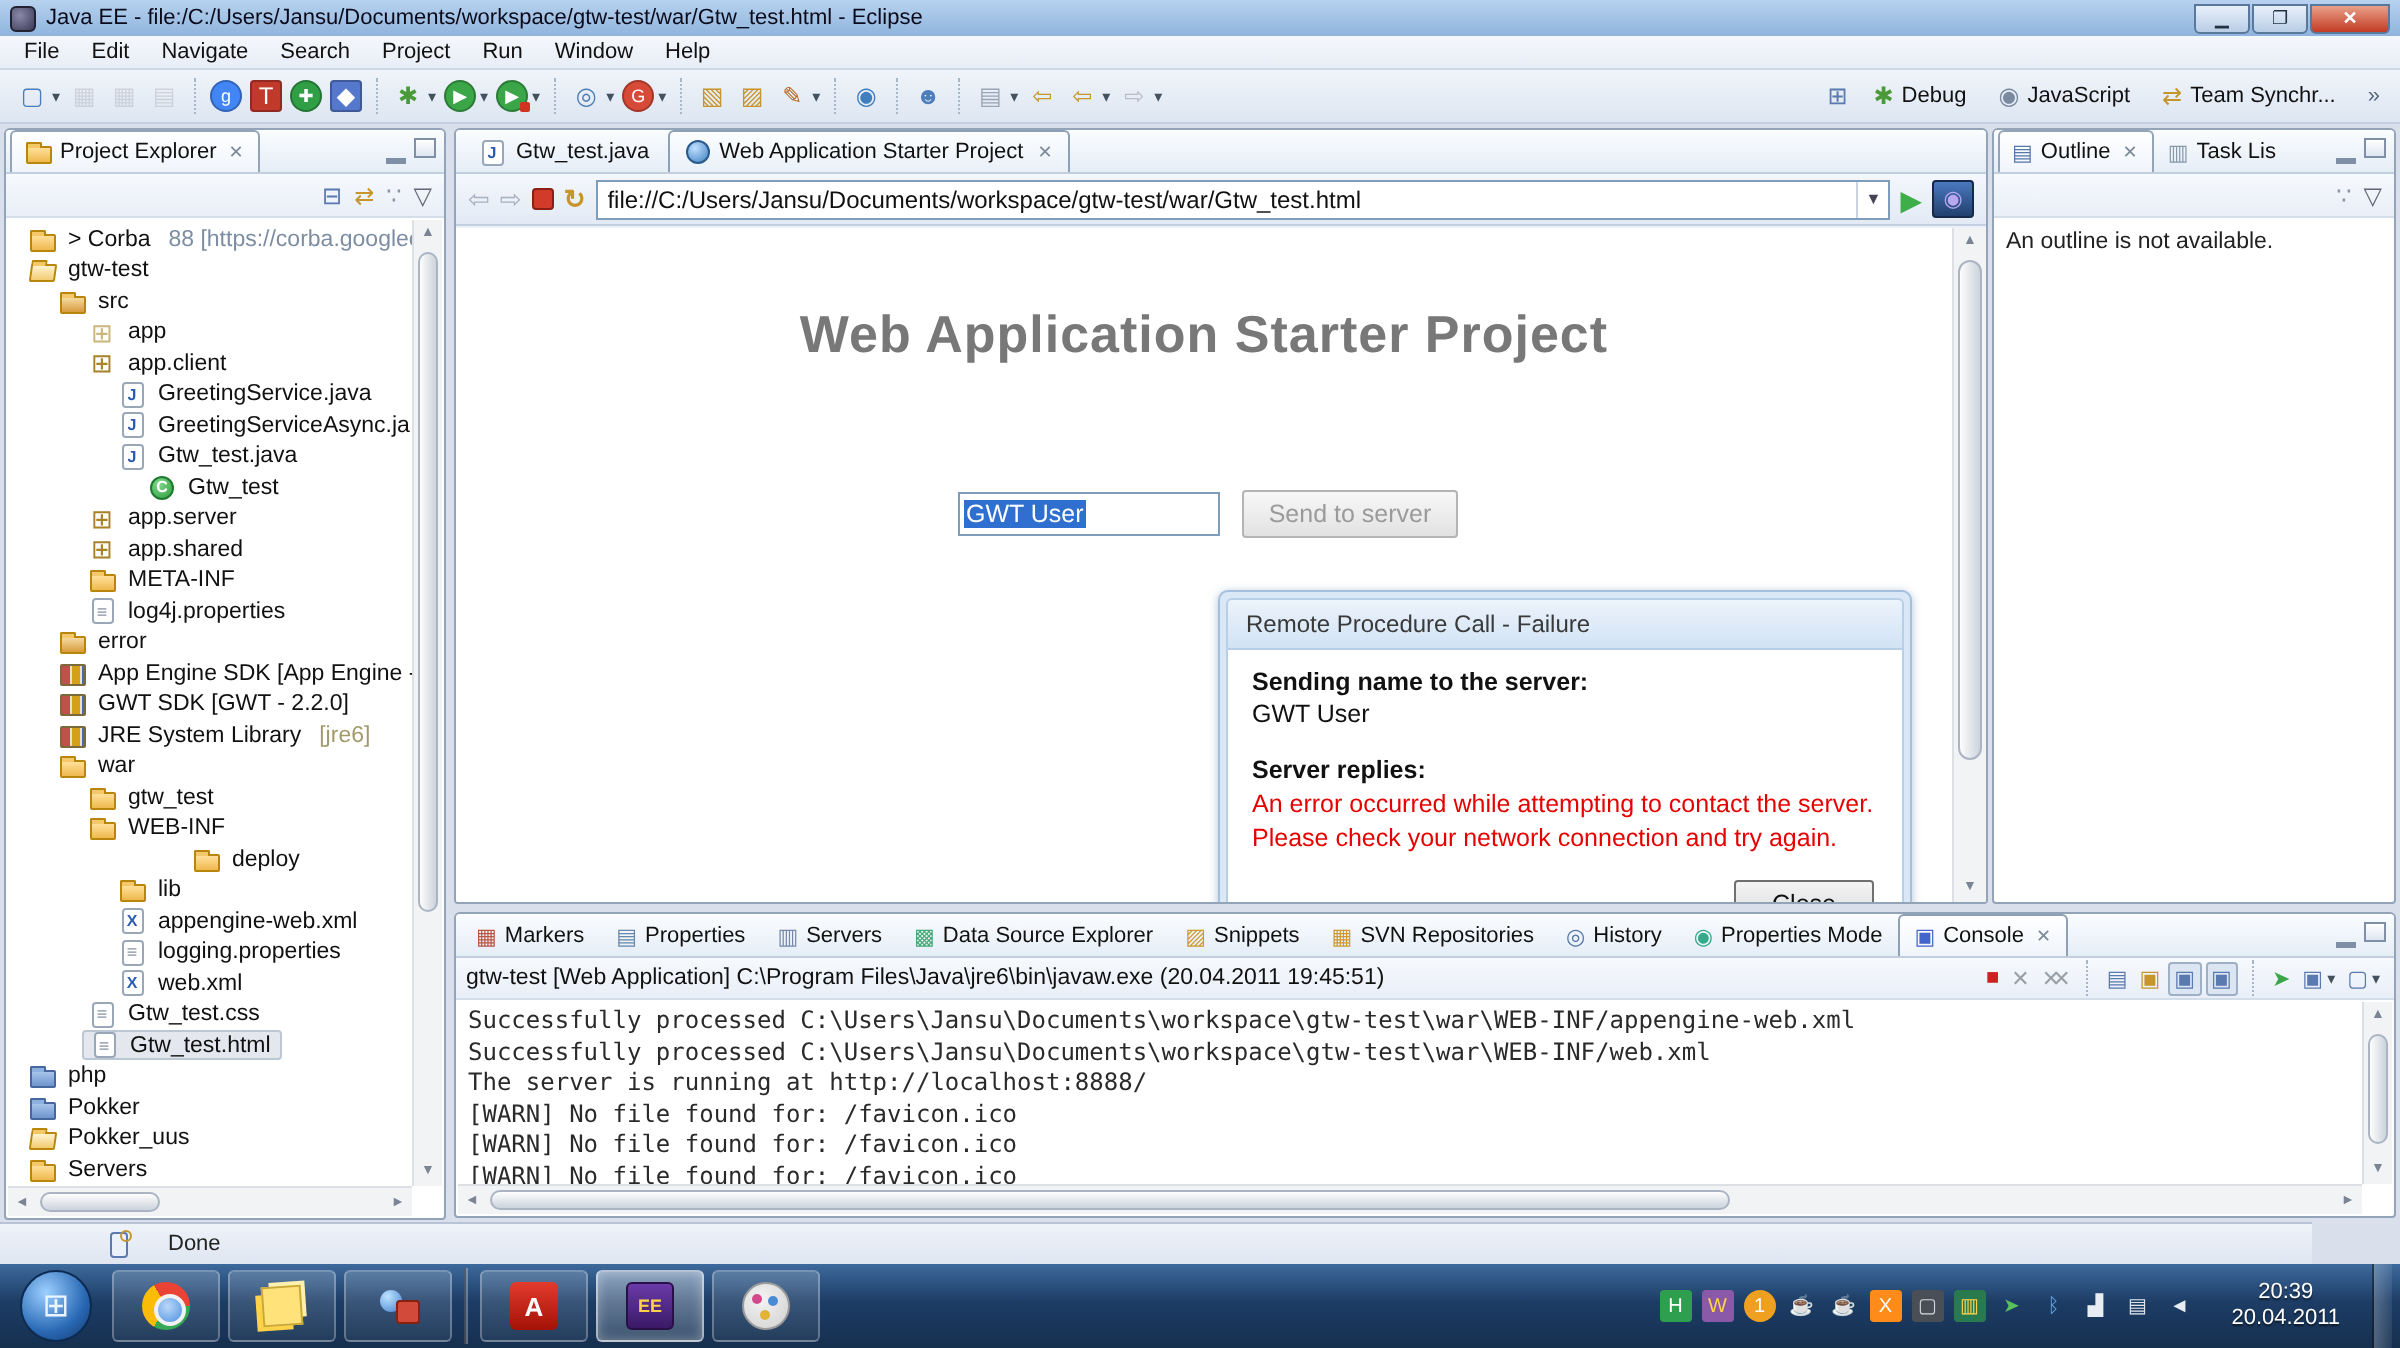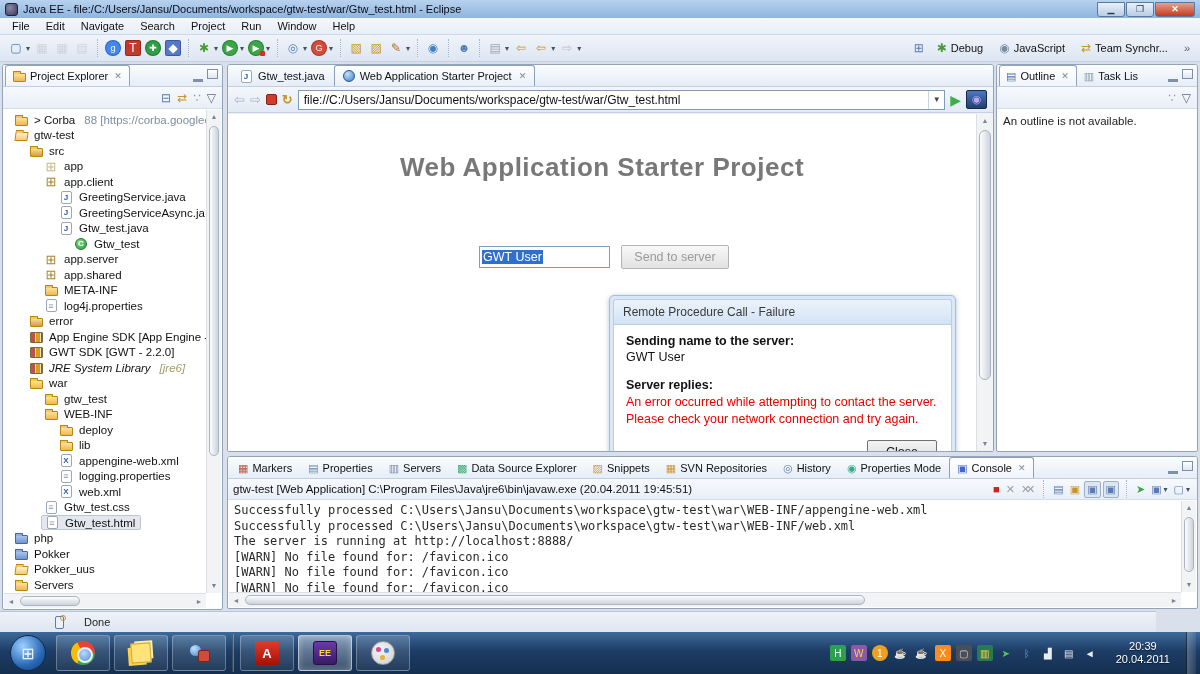--- a/index.html
+++ b/index.html
@@ -422,21 +422,21 @@
         </span>
       </div>
       <div class="trow" style="padding-left: 25px;">
         <span class="selwrap">
           <span class="ic">
             <span class="ic-lib"></span>
           </span>
           <span class="lbl">GWT SDK [GWT - 2.2.0]</span>
         </span>
       </div>
-      <div class="trow" style="padding-left: 25px; font-style: italic;">
+      <div class="trow" style="padding-left: 25px;">
         <span class="selwrap">
           <span class="ic">
             <span class="ic-lib"></span>
           </span>
           <span class="lbl">JRE System Library</span>
           <span class="deco lib">[jre6]</span>
         </span>
       </div>
       <div class="trow" style="padding-left: 25px;">
         <span class="selwrap">
@@ -455,21 +455,21 @@
         </span>
       </div>
       <div class="trow" style="padding-left: 40px;">
         <span class="selwrap">
           <span class="ic">
             <span class="mini-folder"></span>
           </span>
           <span class="lbl">WEB-INF</span>
         </span>
       </div>
-      <div class="trow" style="padding-left: 55px;">
+      <div class="trow" style="padding-left: 55px; margin-left: 37px;">
         <span class="selwrap">
           <span class="ic">
             <span class="mini-folder"></span>
           </span>
           <span class="lbl">deploy</span>
         </span>
       </div>
       <div class="trow" style="padding-left: 55px;">
         <span class="selwrap">
           <span class="ic">

